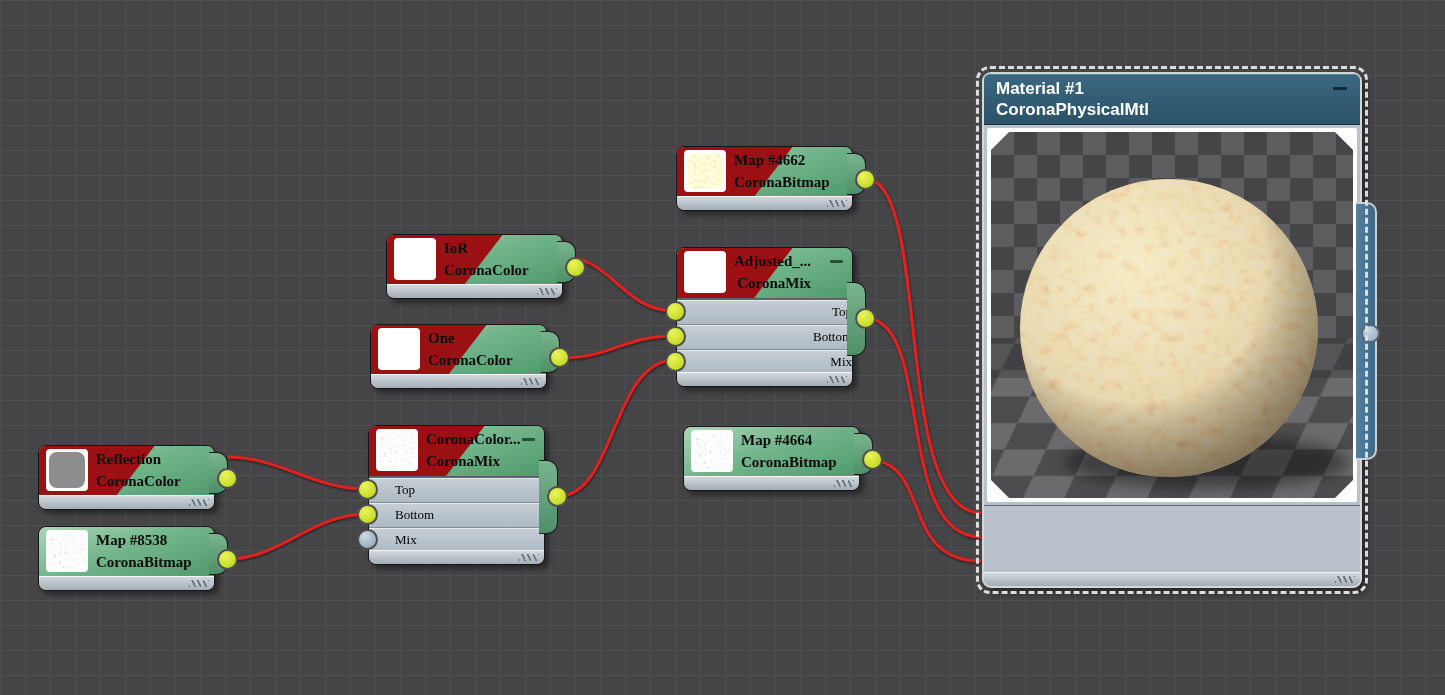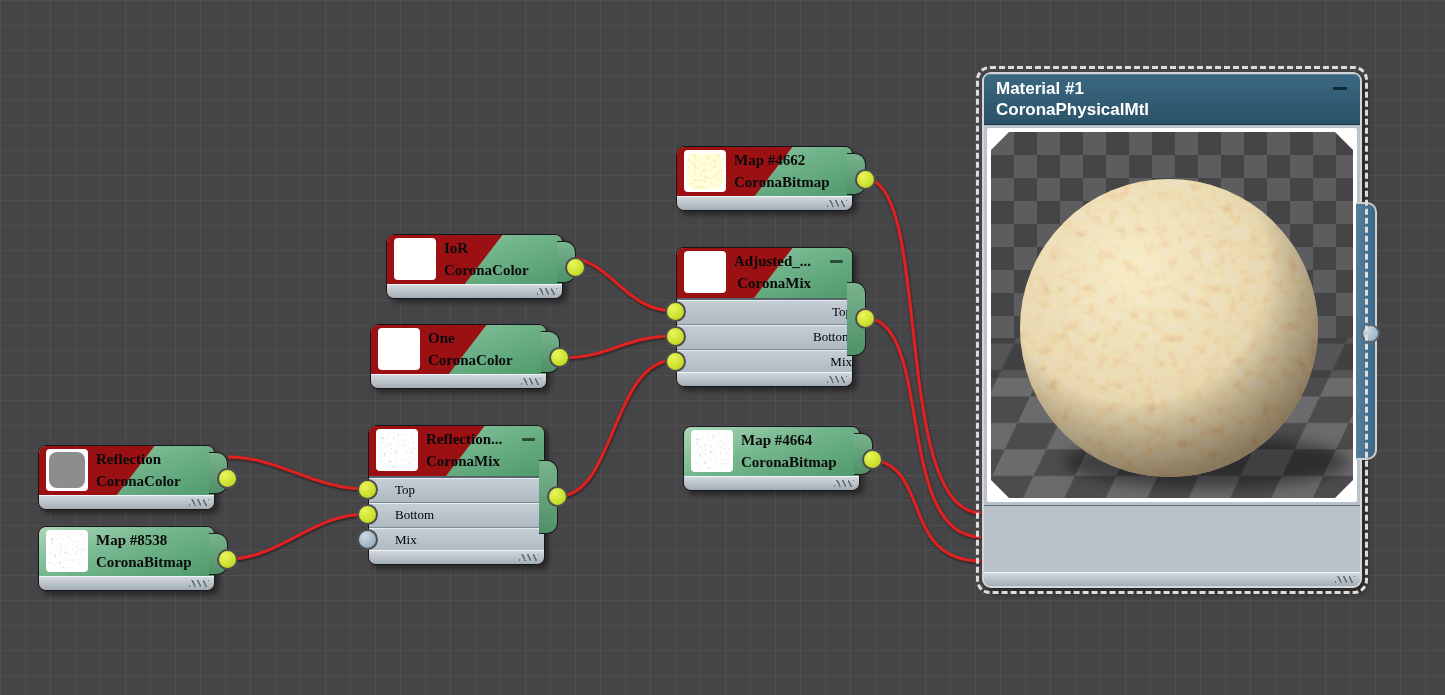--- a/index.html
+++ b/index.html
@@ -238,21 +238,21 @@
   <div class="hdr">
     <div class="corner"></div>
     <div class="thumb">
       <div class="tin">
           <svg width="36" height="36">
             <rect width="36" height="36" fill="#bbbbbb" filter="url(#fGrayNoise)"></rect>
           </svg>
         </div>
     </div>
     <div class="tt">
-      <div class="t1">Reflection...</div>
+      <div class="t1">CoronaColor...</div>
       <div class="t2">CoronaMix</div>
     </div>
     <div class="minus"></div>
   </div>
   <div class="slots">
     <div class="srow">
       <span class="sock in"></span>
       <div class="lbl">Top</div>
     </div>
     <div class="srow">

